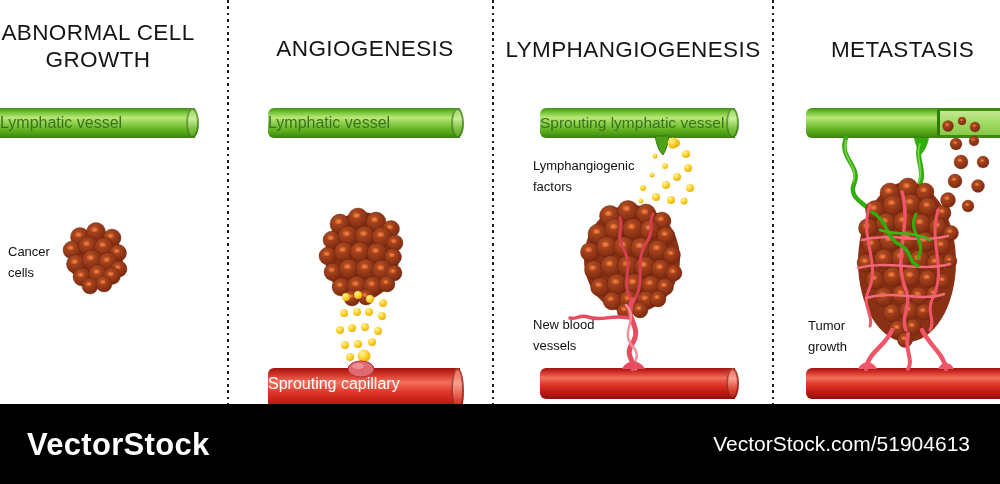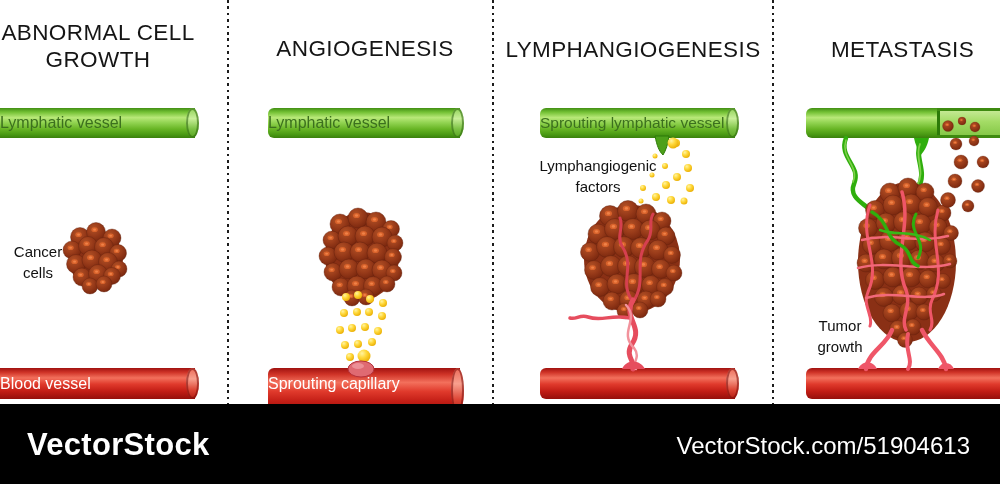--- a/index.html
+++ b/index.html
@@ -22,27 +22,27 @@
   .cap.red-cap{background:linear-gradient(180deg,#ea6a58 0%,#f8a08e 35%,#dd4636 70%,#b01c12 100%);
                box-shadow:inset 0 0 0 2px rgba(120,10,8,.55);}
   .tube-label{display:block;width:100%;text-align:left;line-height:30px;font-size:16px;white-space:nowrap;}
   .green-text{color:#3c701e;}
   .white-text{color:#ffffff;}
 
   .tube-open{position:absolute;left:131px;right:0;top:0;bottom:0;
              background:linear-gradient(180deg,#cdeca0 0%,#a4dc66 45%,#7fc441 100%);
              box-shadow:inset 0 3px 0 #3e8a10, inset 0 -3px 0 #3e8a10, inset 3px 0 0 #2c7a08;}
 
-  .annot{position:absolute;font-size:15px;line-height:21px;color:#111;text-align:center;}
+  .annot{position:absolute;font-size:13px;line-height:21px;color:#111;}
 
   #overlay{position:absolute;left:0;top:0;width:1000px;height:404px;z-index:5;pointer-events:none;}
 
   #footer{position:absolute;left:0;top:404px;width:1000px;height:80px;background:#000;}
   #brand{position:absolute;left:27px;top:23px;font-size:31px;font-weight:bold;color:#fff;letter-spacing:.3px;}
-  #attr{position:absolute;right:30px;top:28px;font-size:24px;color:#fff;}
+  #attr{position:absolute;right:30px;top:28px;font-size:21px;color:#fff;}
 </style>
 </head>
 <body>
 
 <div id="frame">
   <div id="stage">
 
     <div class="sep" style="left:227px"></div>
     <div class="sep" style="left:492px"></div>
     <div class="sep" style="left:772px"></div>
@@ -61,35 +61,32 @@
       <span class="cap green-cap"></span>
     </div>
     <div class="tube green round-left" style="left:540px;top:108px;width:195px">
       <span class="tube-label green-text" style="font-size:15.5px">Sprouting lymphatic vessel</span>
       <span class="cap green-cap"></span>
     </div>
     <div class="tube green round-left" style="left:806px;top:108px;width:194px">
       <span class="tube-open"></span>
     </div>
 
-    <div class="tube red" style="left:0;top:368px;width:195px;height:31px">
-      <span class="tube-label white-text" style="line-height:31px">Blood vessel</span>
-      <span class="cap red-cap"></span>
-    </div>
     <div class="tube red round-left" style="left:268px;top:368px;width:192px;height:45px">
       <span class="tube-label white-text" style="line-height:31px">Sprouting capillary</span>
       <span class="cap red-cap"></span>
     </div>
     <div class="tube red round-left" style="left:540px;top:368px;width:195px;height:31px">
       <span class="cap red-cap"></span>
     </div>
     <div class="tube red round-left" style="left:806px;top:368px;width:194px;height:31px"></div>
 
     <div class="annot" style="left:8px;width:60px;top:241px">Cancer cells</div>
     <div class="annot" style="left:533px;width:130px;top:155px">Lymphangiogenic factors</div>
+    <div class="annot" style="left:533px;width:90px;top:314px">New blood vessels</div>
     <div class="annot" style="left:808px;width:64px;top:315px">Tumor growth</div>
 
     <svg id="overlay" viewBox="0 0 1000 404">
       <defs>
         <radialGradient id="cellg" cx="38%" cy="32%" r="78%">
           <stop offset="0%" stop-color="#b25226"></stop>
             <stop offset="45%" stop-color="#9a3c1a"></stop>
           <stop offset="85%" stop-color="#7e2a10"></stop>
             <stop offset="100%" stop-color="#6f240c"></stop>
         </radialGradient>

